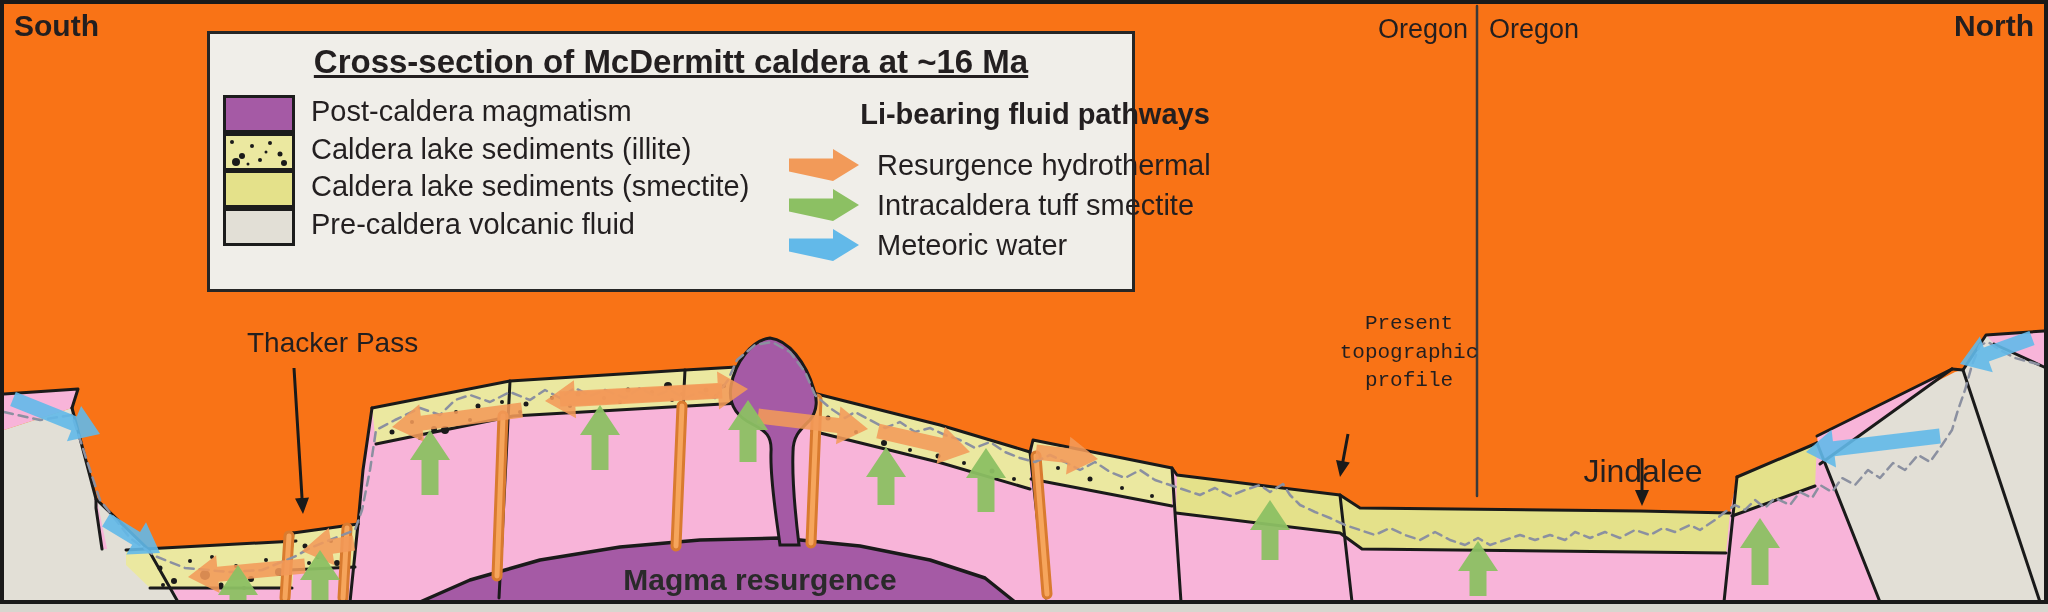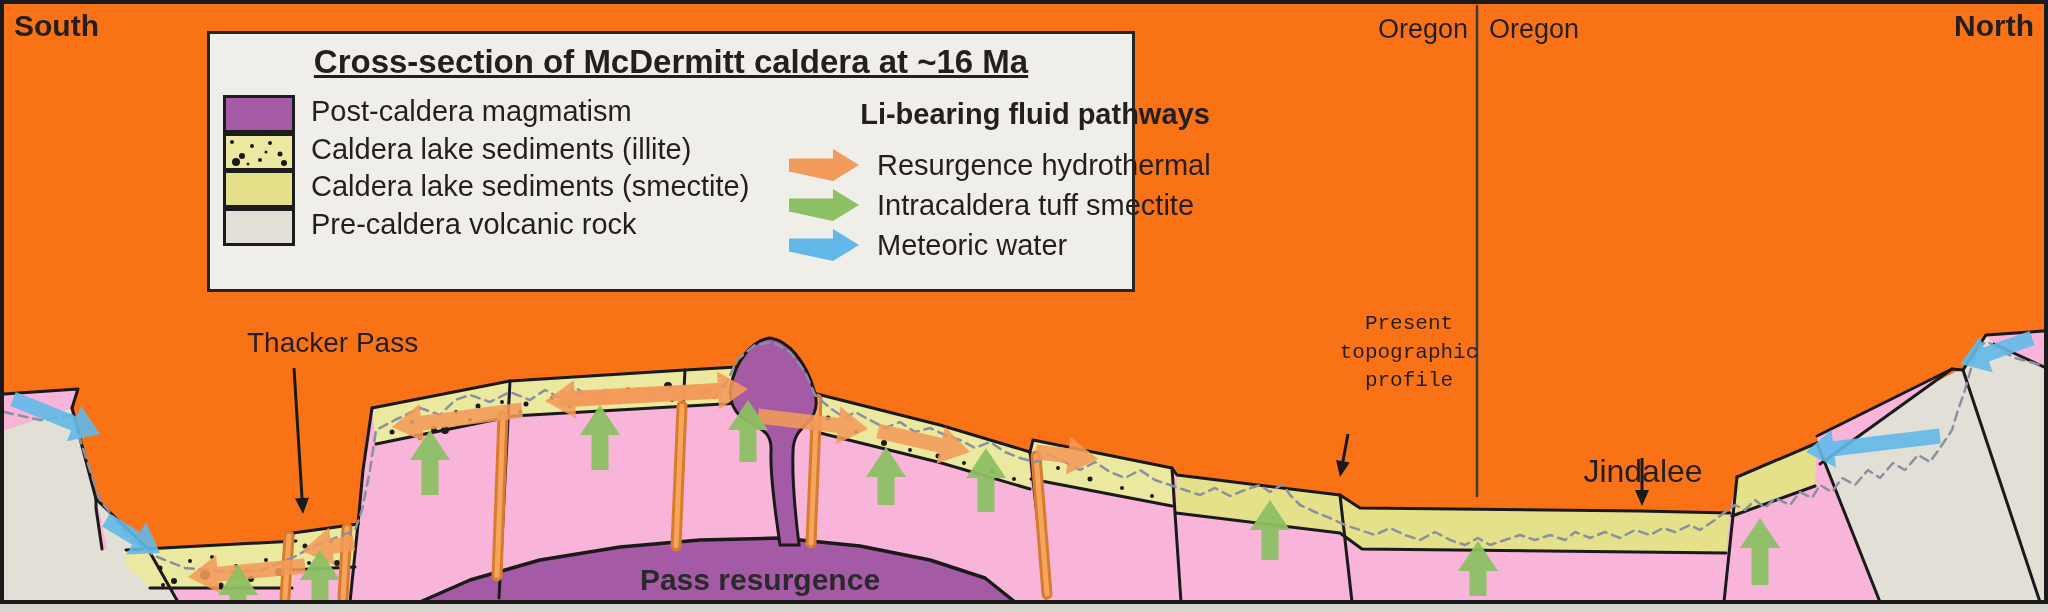--- a/index.html
+++ b/index.html
@@ -213,21 +213,21 @@
   <div class="lbl bold" id="north-label">North</div>
   <div class="lbl" id="nevada-label">Oregon</div>
   <div class="lbl" id="oregon-label">Oregon</div>
 
   <div class="lbl" id="thacker-label">Thacker Pass</div>
   <div class="lbl" id="montana-label">Montana Mountains</div>
   <div class="lbl center" id="topo-label">Present
 topographic
 profile</div>
   <div class="lbl center" id="jindalee-label">Jindalee</div>
-  <div class="lbl bold center" id="magma-label">Pass resurgence</div>
+  <div class="lbl bold center" id="magma-label">Magma resurgence</div>
 
   <div id="legend-box">
     <div id="legend-title">Cross-section of McDermitt caldera at ~16 Ma</div>
 
     <div id="legend-units">
       <div class="unit-row">
         <div class="swatch" style="background: rgb(165, 90, 165);"></div>
         <div class="unit-label">Post-caldera magmatism</div>
       </div>
       <div class="unit-row">
@@ -246,21 +246,21 @@
             </svg>
           </div>
         <div class="unit-label">Caldera lake sediments (illite)</div>
       </div>
       <div class="unit-row">
         <div class="swatch" style="background: rgb(228, 225, 138);"></div>
         <div class="unit-label">Caldera lake sediments (smectite)</div>
       </div>
       <div class="unit-row">
         <div class="swatch" style="background: rgb(226, 223, 214);"></div>
-        <div class="unit-label">Pre-caldera volcanic rock</div>
+        <div class="unit-label">Pre-caldera volcanic fluid</div>
       </div>
     </div>
 
     <div id="pathways">
       <div id="pathways-heading">Li-bearing fluid pathways</div>
       <div class="path-row">
         <svg class="path-arrow" width="78" height="36">
             <polygon points="4,11.5 48,11.5 48,2 74,18 48,34 4,24.5" fill="#f29a59"></polygon>
           </svg>
         <div class="path-label">Resurgence hydrothermal</div>

